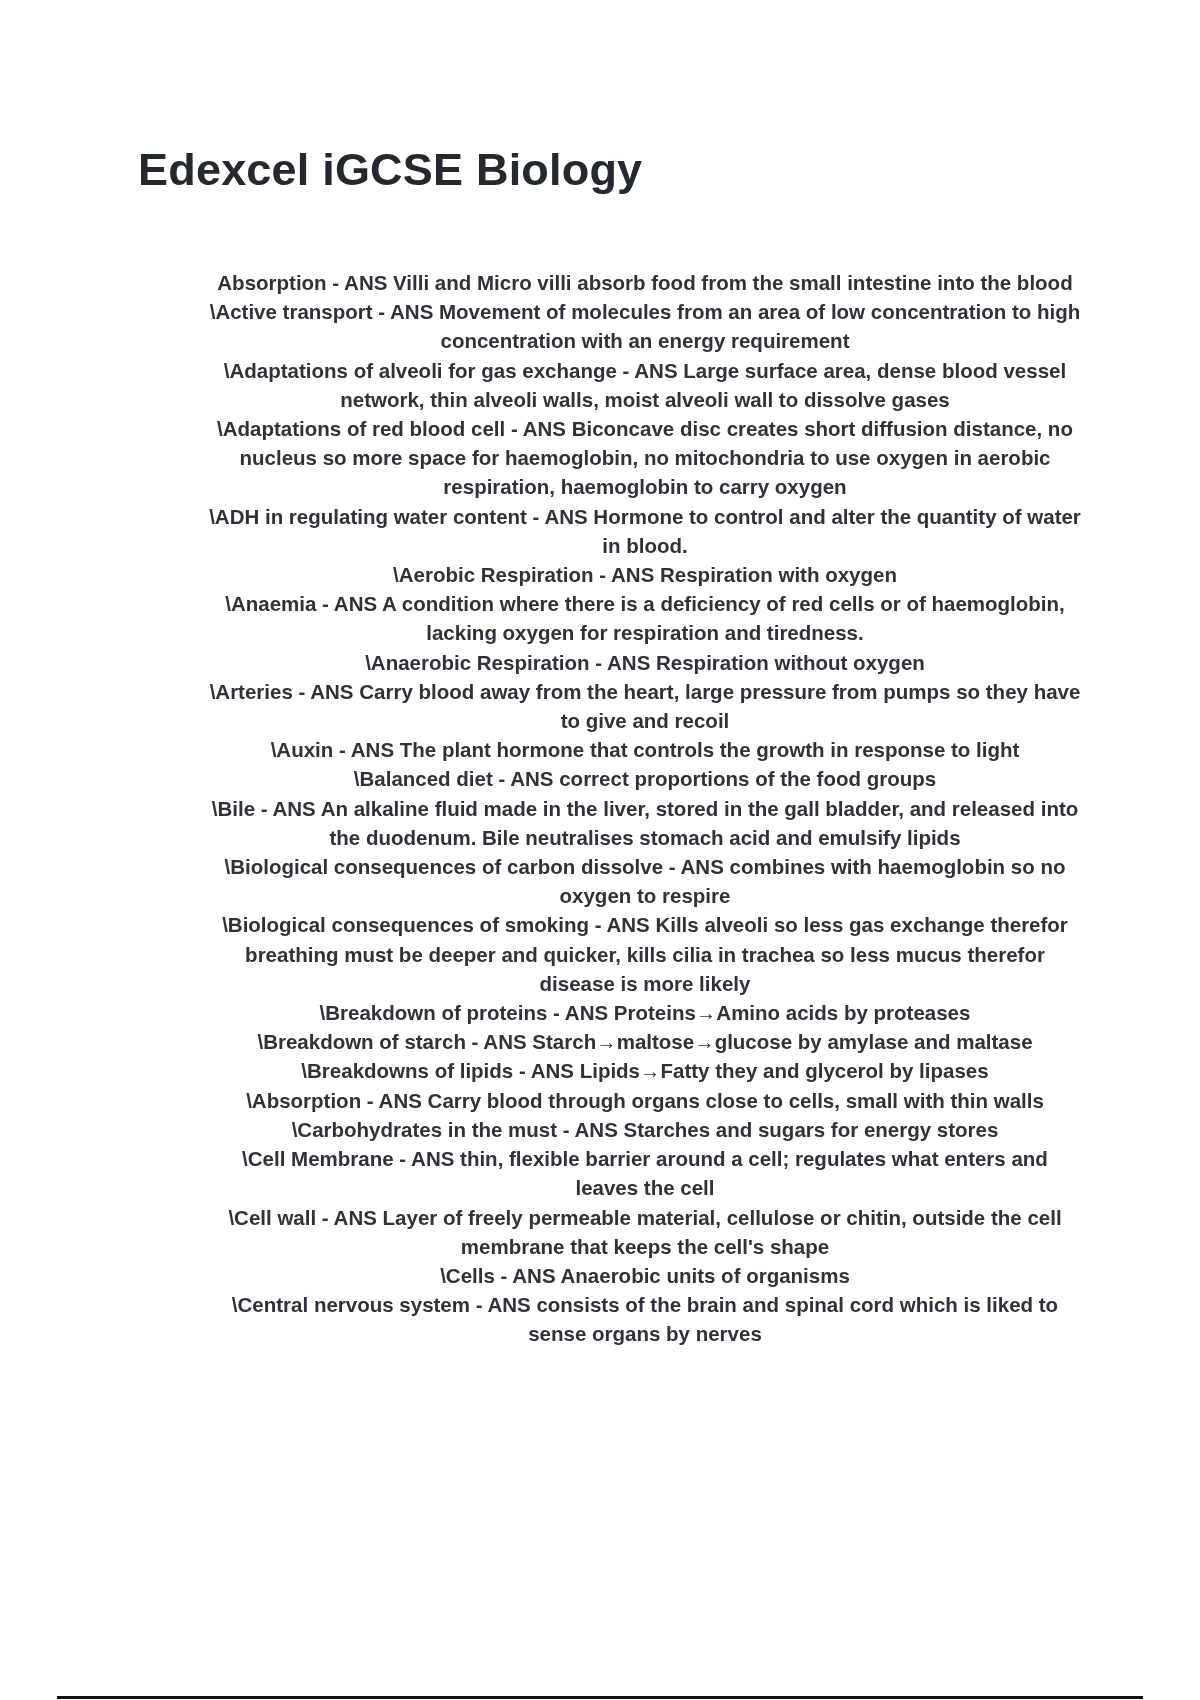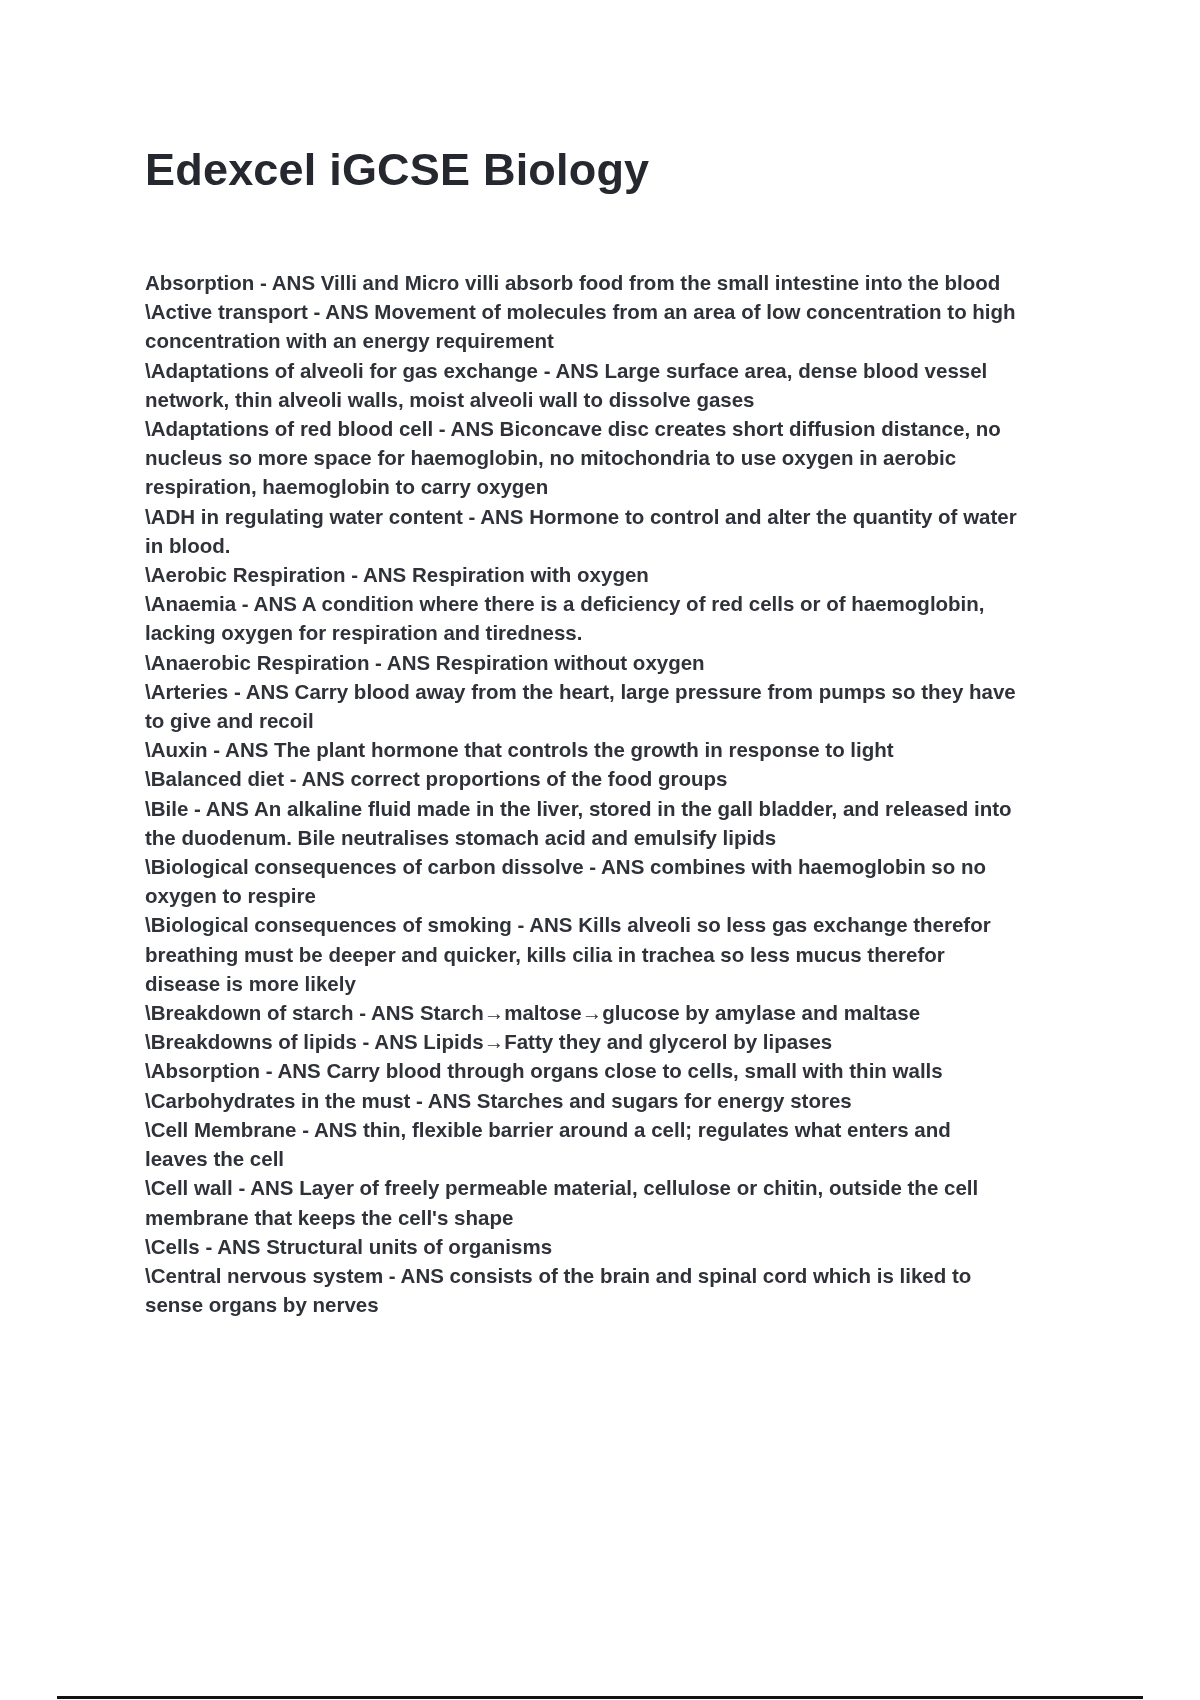--- a/index.html
+++ b/index.html
@@ -10,38 +10,39 @@
     body {
       width: 1200px;
       height: 1700px;
       position: relative;
       overflow: hidden;
       font-family: "Liberation Sans", "DejaVu Sans", sans-serif;
       color: #2b2d35;
     }
     .page-title {
       position: absolute;
-      left: 145px;
+      left: 138px;
       top: 142px;
       margin: 0;
       font-size: 45px;
       font-weight: bold;
       letter-spacing: 0.2px;
       color: #262830;
       line-height: 56px;
       white-space: nowrap;
     }
     .glossary {
       position: absolute;
       left: 145px;
       top: 268px;
       width: 1000px;
       margin: 0;
       padding: 0;
       list-style: none;
+      text-align: center;
     }
     .entry {
       font-size: 20.5px;
       font-weight: bold;
       line-height: 29.2px;
       color: #30323a;
       white-space: pre-line;
     }
     .footer-rule {
       position: absolute;
@@ -76,26 +77,27 @@
 to give and recoil</li>
   <li class="entry">\Auxin - ANS The plant hormone that controls the growth in response to light</li>
   <li class="entry">\Balanced diet - ANS correct proportions of the food groups</li>
   <li class="entry">\Bile - ANS An alkaline fluid made in the liver, stored in the gall bladder, and released into
 the duodenum. Bile neutralises stomach acid and emulsify lipids</li>
   <li class="entry">\Biological consequences of carbon dissolve - ANS combines with haemoglobin so no
 oxygen to respire</li>
   <li class="entry">\Biological consequences of smoking - ANS Kills alveoli so less gas exchange therefor
 breathing must be deeper and quicker, kills cilia in trachea so less mucus therefor
 disease is more likely</li>
+  <li class="entry">\Breakdown of proteins - ANS Proteins→Amino acids by proteases</li>
   <li class="entry">\Breakdown of starch - ANS Starch→maltose→glucose by amylase and maltase</li>
   <li class="entry">\Breakdowns of lipids - ANS Lipids→Fatty they and glycerol by lipases</li>
   <li class="entry">\Absorption - ANS Carry blood through organs close to cells, small with thin walls</li>
   <li class="entry">\Carbohydrates in the must - ANS Starches and sugars for energy stores</li>
   <li class="entry">\Cell Membrane - ANS thin, flexible barrier around a cell; regulates what enters and
 leaves the cell</li>
   <li class="entry">\Cell wall - ANS Layer of freely permeable material, cellulose or chitin, outside the cell
 membrane that keeps the cell's shape</li>
-  <li class="entry">\Cells - ANS Structural units of organisms</li>
+  <li class="entry">\Cells - ANS Anaerobic units of organisms</li>
   <li class="entry">\Central nervous system - ANS consists of the brain and spinal cord which is liked to
 sense organs by nerves</li>
 </ul>
 
 <div class="footer-rule"></div>
 
 </body></html>

